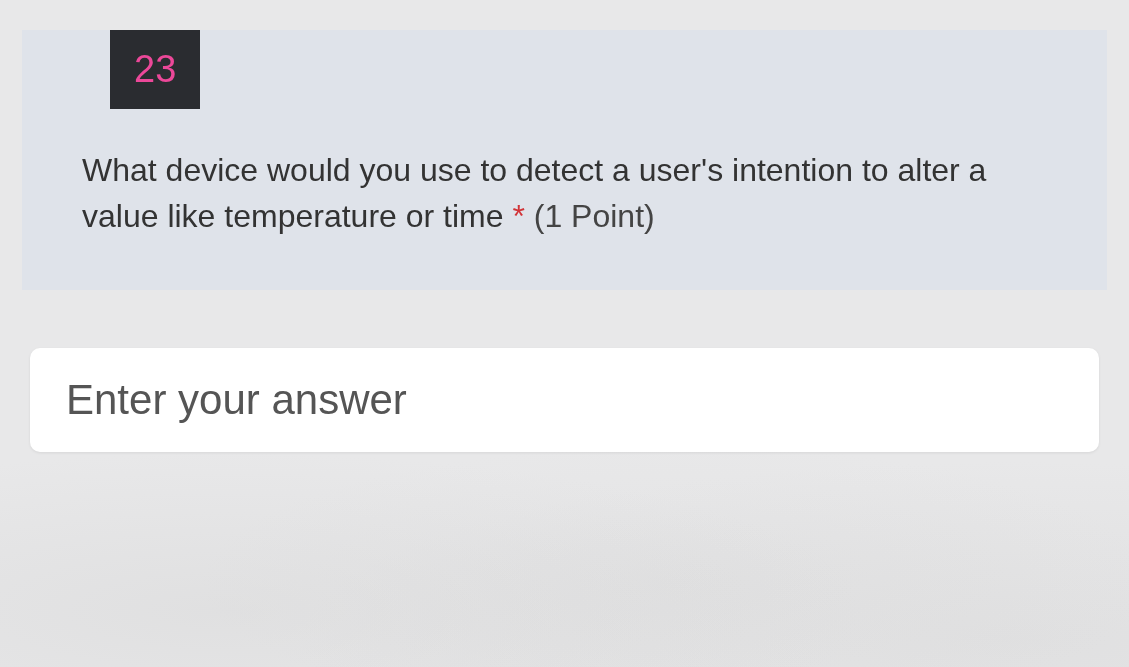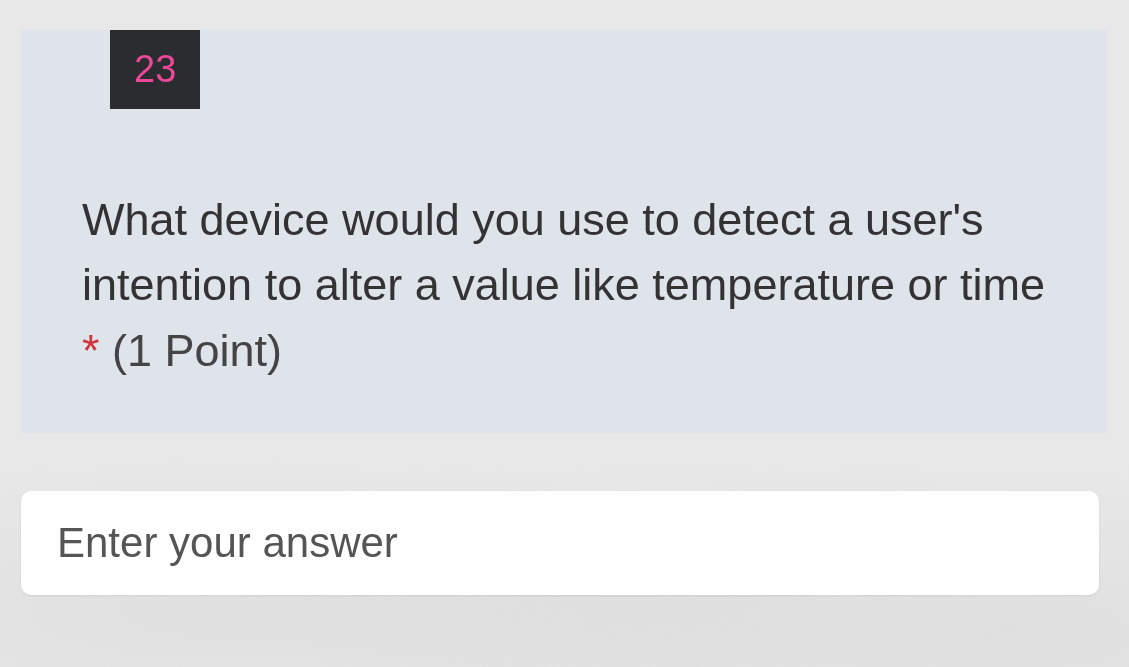--- a/index.html
+++ b/index.html
@@ -26,33 +26,32 @@
       color: #ec4899;
       display: inline-block;
       font-size: 38px;
       font-weight: 400;
       padding: 18px 24px;
       margin-left: 28px;
       margin-bottom: 38px;
     }
     .question-text {
       color: #333333;
-      font-size: 45px;
+      font-size: 32px;
       font-weight: 400;
       line-height: 1.45;
-      margin-top: 40px;
     }
     .required-asterisk {
       color: #d13438;
     }
     .points-text {
       color: #444444;
     }
     .answer-section {
-      margin: 58px 30px 0 21px;
+      margin: 58px 30px 0 30px;
     }
     .answer-input {
       width: 100%;
       border: none;
       border-radius: 10px;
       background-color: #ffffff;
       padding: 28px 36px;
       font-size: 42px;
       font-family: 'Segoe UI', Arial, sans-serif;
       color: #333333;

